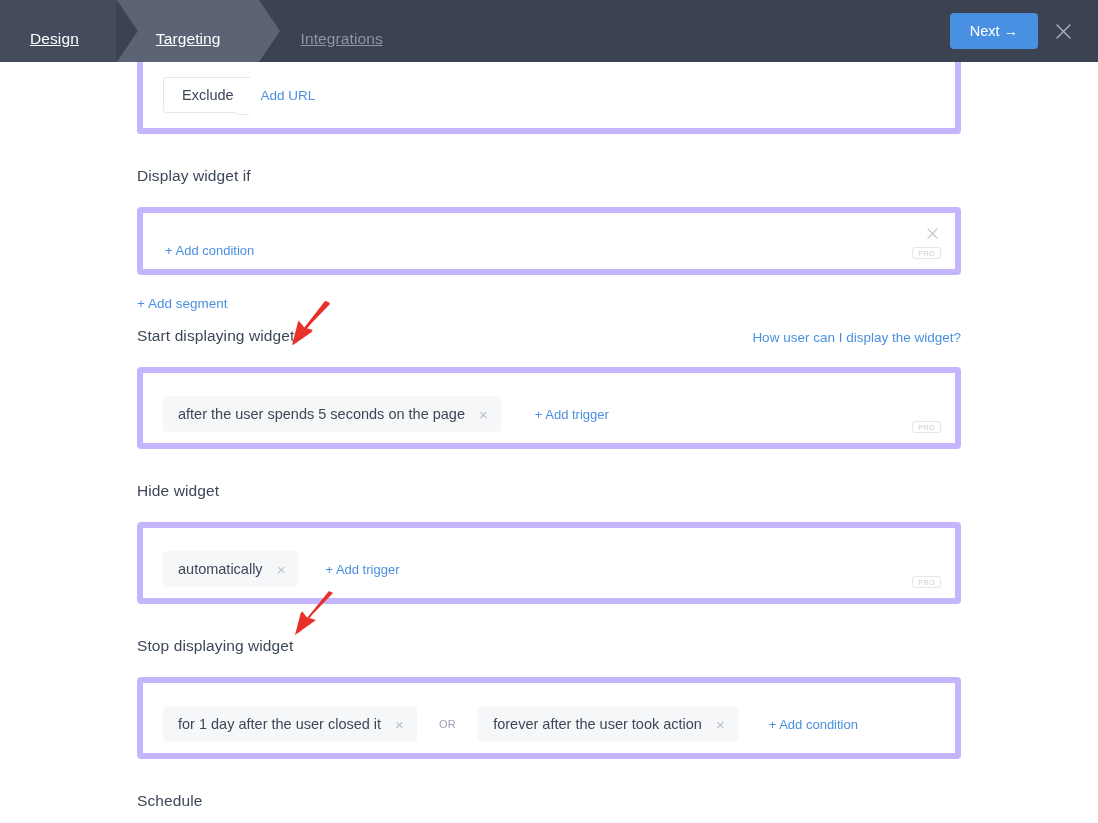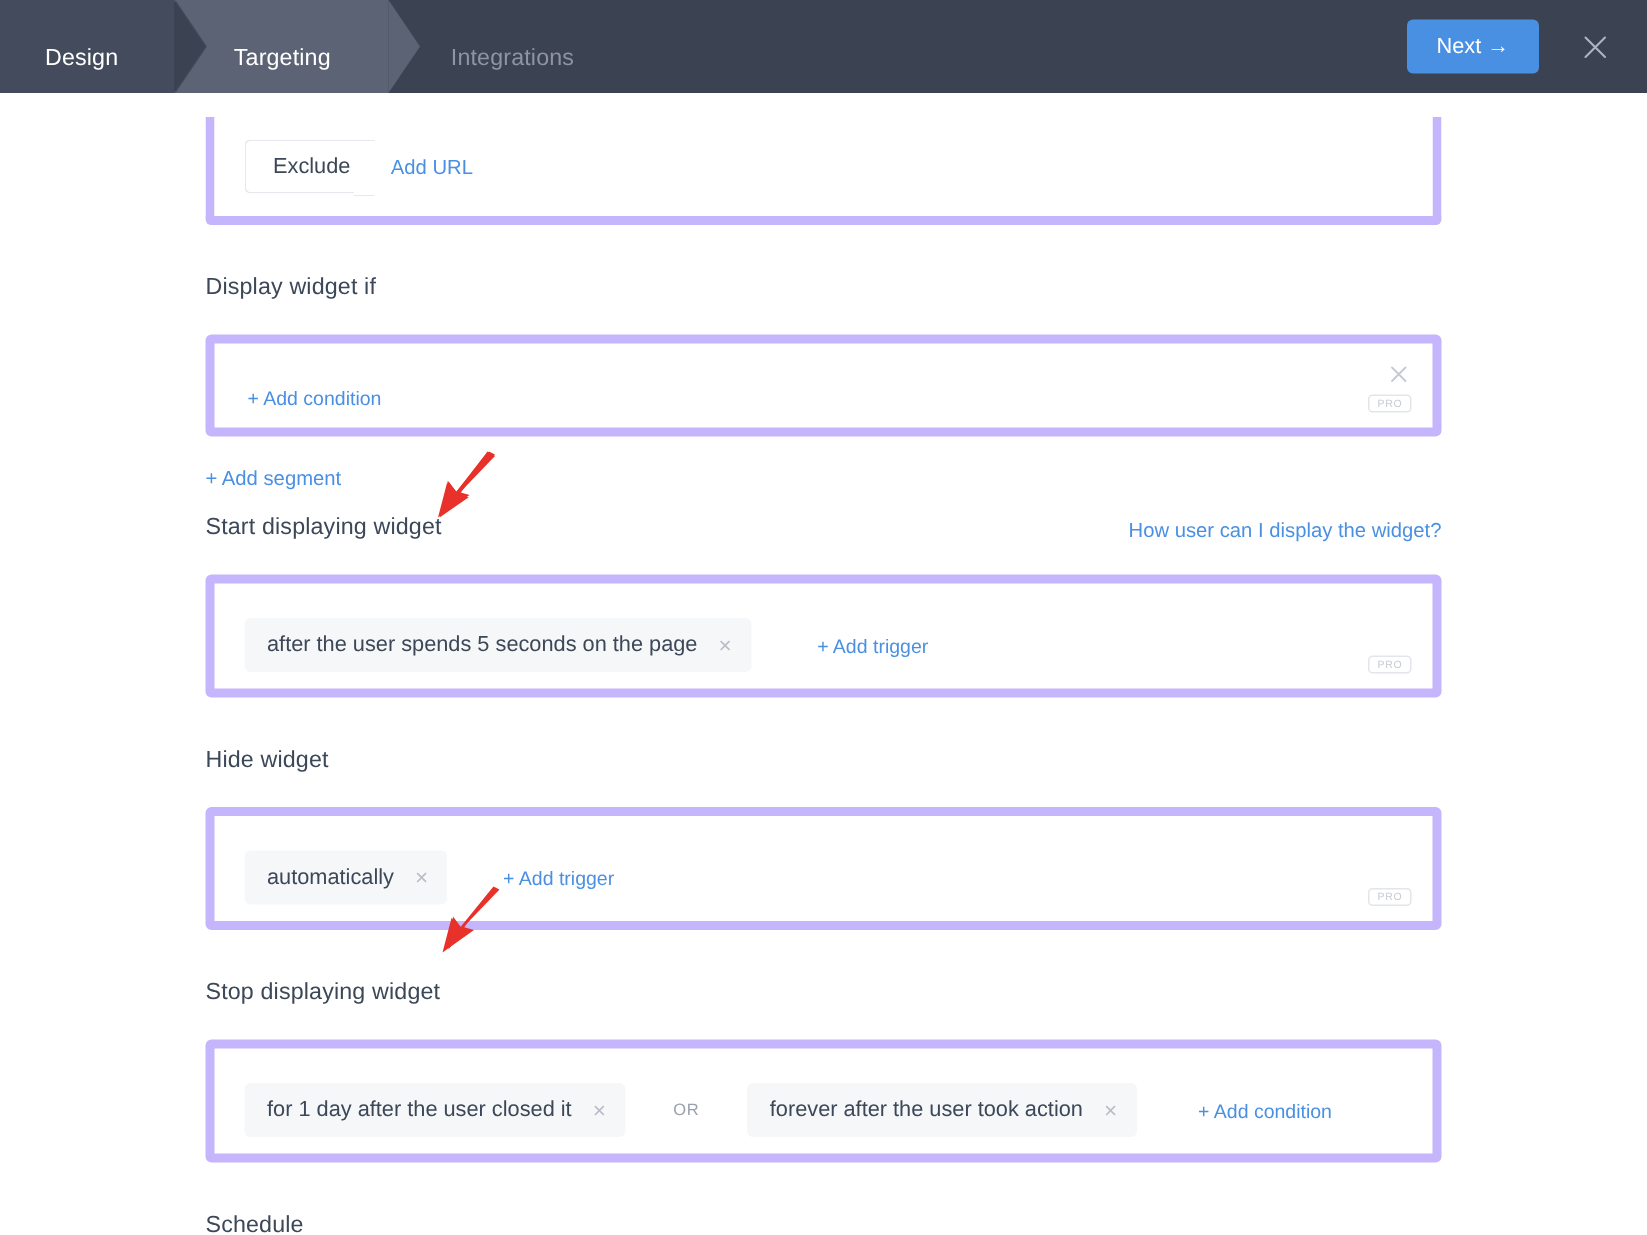--- a/index.html
+++ b/index.html
@@ -36,20 +36,21 @@
   .step {
     position: relative;
     height: 62px;
     display: flex;
     align-items: center;
     padding: 16px 38px 0 30px;
     font-size: 15.5px;
     letter-spacing: .1px;
     white-space: nowrap;
     user-select: none;
+    text-decoration: underline;
   }
 
   .step.done {
     background: #434b5c;
     color: #ffffff;
     padding-left: 30px;
   }
   .step.done::after {
     content: "";
     position: absolute;
@@ -98,21 +99,21 @@
     color: #8d94a3;
     padding-left: 42px;
     padding-right: 20px;
   }
 
   .header-right {
     margin-left: auto;
     display: flex;
     align-items: center;
     padding-right: 22px;
-    gap: 24px;
+    gap: 12px;
   }
 
   .next-btn {
     background: #4a90e2;
     color: #ffffff;
     border: none;
     border-radius: 4px;
     font-family: inherit;
     font-size: 14.5px;
     padding: 10px 20px;
@@ -126,38 +127,38 @@
     display: flex;
     align-items: center;
     justify-content: center;
     cursor: pointer;
   }
   .close-btn svg { display: block; }
 
   
   .main {
     position: relative;
-    padding: 16px 137px;
+    padding: 0 137px;
     height: 761px;
   }
 
   .card {
     background: #ffffff;
     border: 6px solid #c4b5fd;
     border-radius: 4px;
     position: relative;
     width: 824px;
   }
 
   .card-pad {
     padding: 18px 20px;
     display: flex;
     align-items: center;
     flex-wrap: wrap;
-    gap: 18px;
+    gap: 8px;
   }
 
   .section-title {
     font-size: 15.5px;
     color: #3c4858;
     letter-spacing: .1px;
   }
 
   
   .card-top {

